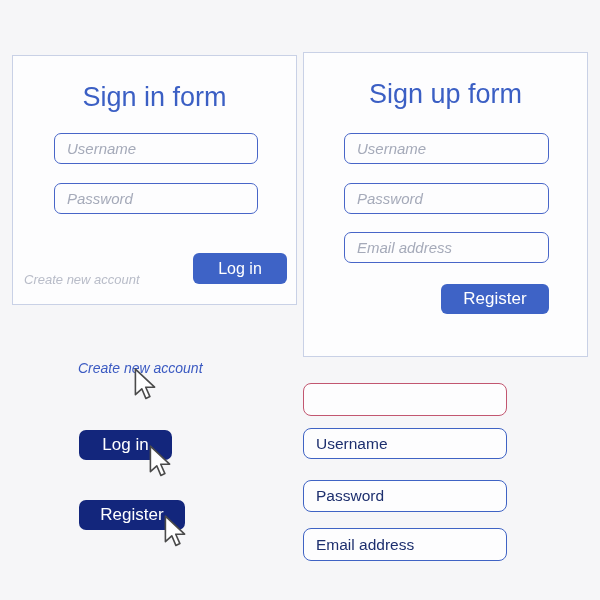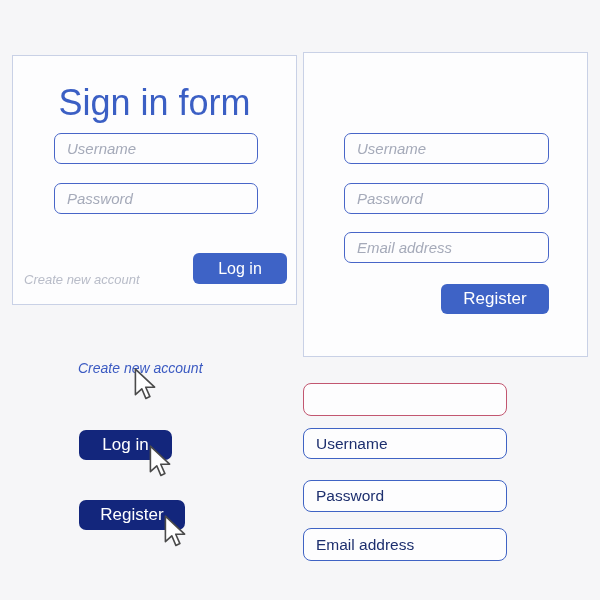--- a/index.html
+++ b/index.html
@@ -16,21 +16,21 @@
   .card {
     position:absolute;
     background:#fdfdfe;
     border:1px solid #c9d1e6;
   }
   .card-signin { left:12px; top:55px; width:285px; height:250px; }
   .card-signup { left:303px; top:52px; width:285px; height:305px; }
   .card-title {
     position:absolute; left:0; right:0; top:26px;
     text-align:center;
-    font-size:36px; font-weight:500;
+    font-size:27px; font-weight:500;
     color:#3b5fc4;
   }
   .field {
     position:absolute;
     width:204px; height:31px;
     border:1.5px solid #4866c8;
     border-radius:7px;
     background:#fdfdfe;
     font-family:"Liberation Sans", sans-serif;
     font-size:15px;
@@ -112,20 +112,21 @@
 
   <div class="card card-signin">
     <div class="card-title">Sign in form</div>
     <input class="field" style="left: 41px; top: 77px;" placeholder="Username">
     <input class="field" style="left: 41px; top: 127px;" placeholder="Password">
     <span class="muted-link" style="left:11px; top:216px;">Create new account</span>
     <button class="btn btn-login-card">Log in</button>
   </div>
 
   <div class="card card-signup">
+    <div class="card-title">Sign up form</div>
     <input class="field" style="left: 40px; top: 80px; width: 205px;" placeholder="Username">
     <input class="field" style="left: 40px; top: 130px; width: 205px;" placeholder="Password">
     <input class="field" style="left: 40px; top: 179px; width: 205px;" placeholder="Email address">
     <button class="btn btn-register-card">Register</button>
   </div>
 
   <span class="link-blue">Create new account</span>
 
   <svg class="cursor cursor-1" viewBox="0 0 20 30">
     <path d="M1 1 L1 25 L7 19.5 L10.8 28.5 L14.6 26.8 L10.7 18 L19 18 Z" fill="#ffffff" stroke="#4a4a4a" stroke-width="1.5" stroke-linejoin="round"></path>

